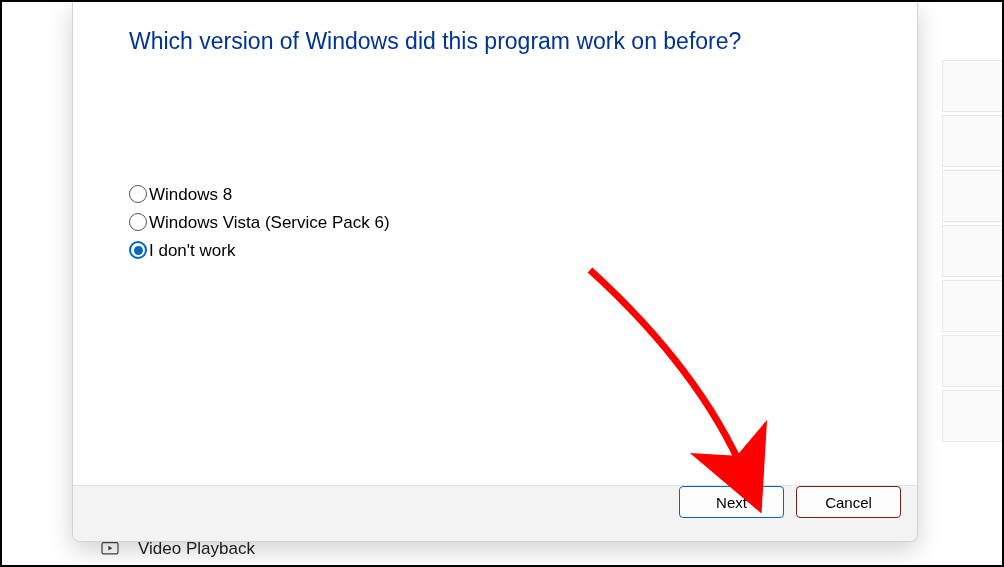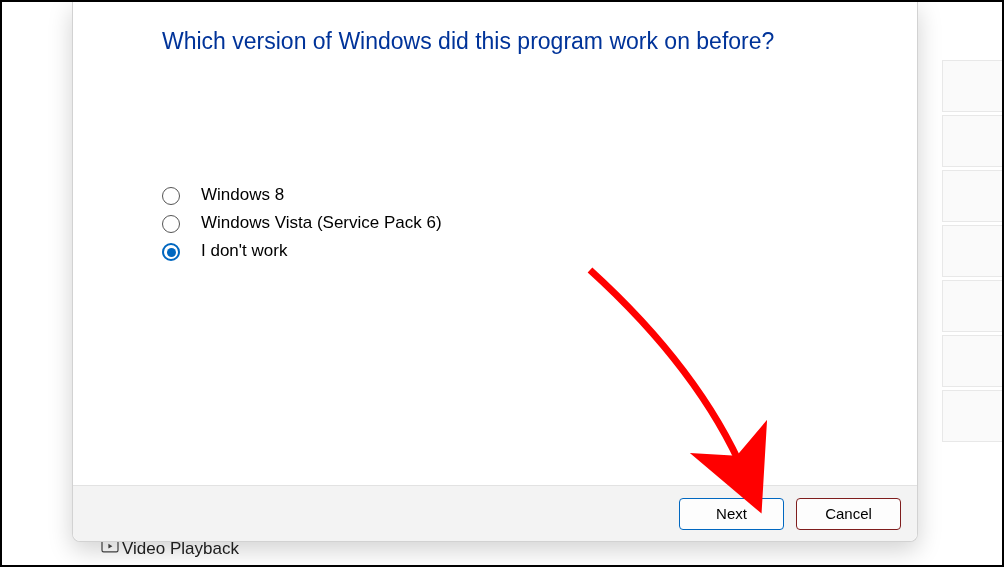--- a/index.html
+++ b/index.html
@@ -30,21 +30,22 @@
       height: 52px;
       background: #fafafa;
       border: 1px solid #e8e8e8;
       border-right: none;
     }
     .bg-bottom-item {
       position: absolute;
       bottom: 8px;
       left: 100px;
       display: flex;
-      gap: 2px;
+      align-items: center;
+      gap: 18px;
       color: #222;
       font-size: 17px;
     }
     .speaker-icon {
       width: 20px;
       height: 16px;
       display: inline-block;
     }
     .dialog {
       position: absolute;
@@ -56,37 +57,36 @@
       border: 1px solid #d2d2d2;
       border-top: none;
       border-radius: 0 0 8px 8px;
       box-shadow: 0 8px 24px rgba(0,0,0,0.18);
       display: flex;
       flex-direction: column;
     }
     .dialog-content {
       flex: 1;
       padding: 26px 32px 20px 56px;
-      margin-left: 33px;
     }
     .dialog-title {
       color: #003399;
       font-size: 23px;
       font-weight: 400;
       margin-bottom: 130px;
     }
     .radio-group {
       display: flex;
       flex-direction: column;
       gap: 8px;
     }
     .radio-row {
       display: flex;
-      align-items: flex-end;
-      gap: 21px;
+      align-items: flex-start;
+      gap: 2px;
       cursor: pointer;
       font-size: 17px;
       color: #000;
     }
     .radio-circle {
       width: 18px;
       height: 18px;
       border: 1.5px solid #555;
       border-radius: 50%;
       display: inline-flex;
@@ -106,21 +106,21 @@
     }
     .radio-row.selected .radio-dot {
       display: block;
     }
     .dialog-footer {
       height: 56px;
       background: #f3f3f3;
       border-top: 1px solid #e2e2e2;
       border-radius: 0 0 8px 8px;
       display: flex;
-      align-items: center;
+      align-items: flex-start;
       justify-content: flex-end;
       gap: 12px;
       padding: 0 16px;
     }
     .btn {
       min-width: 105px;
       height: 32px;
       border-radius: 4px;
       font-size: 15px;
       background: #fdfdfd;

